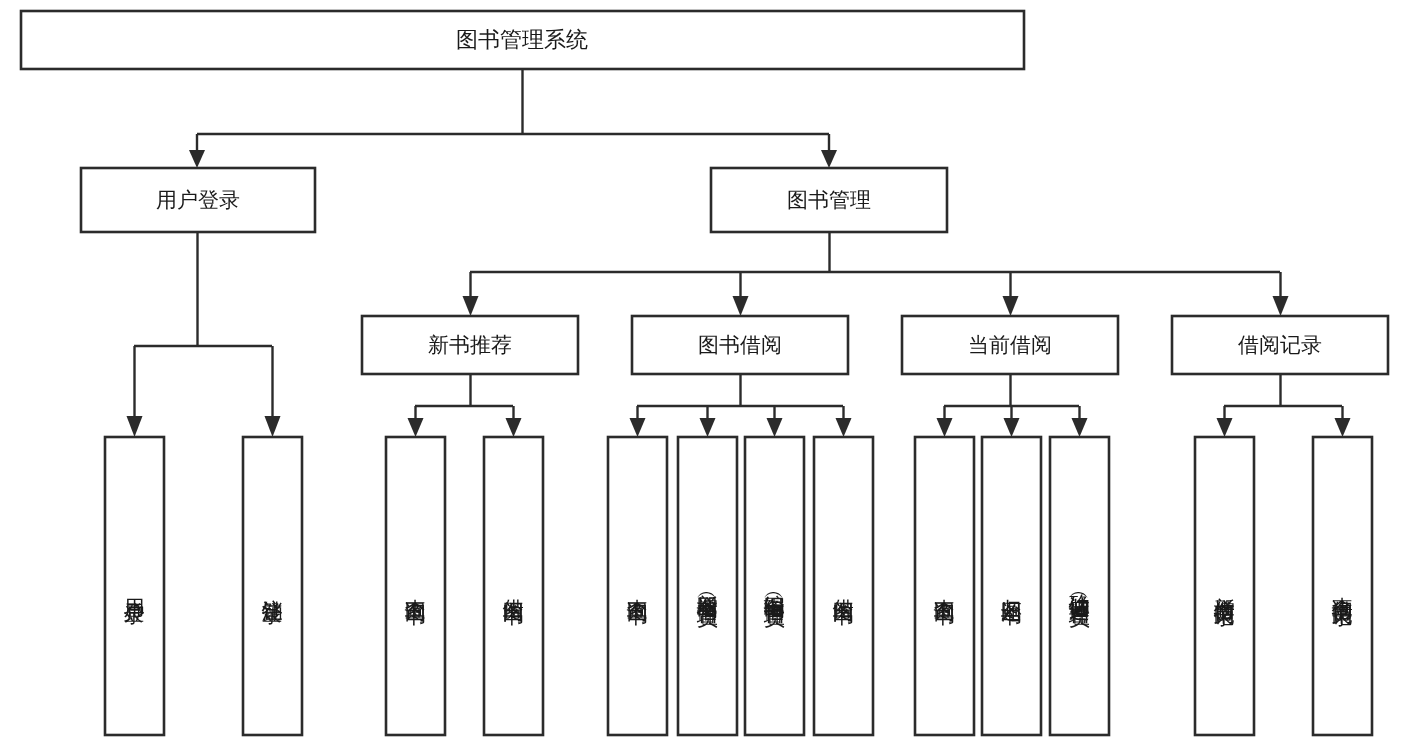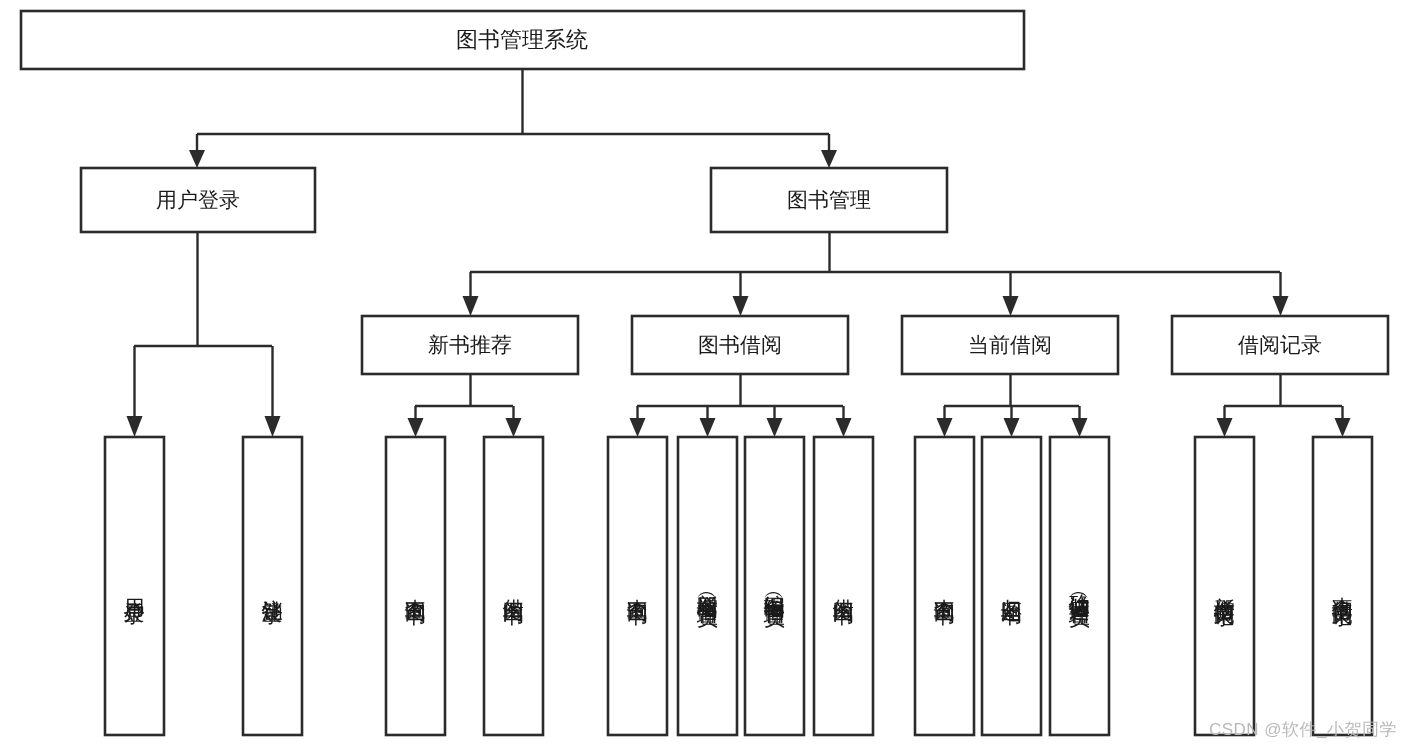--- a/index.html
+++ b/index.html
@@ -221,14 +221,13 @@
   <div class="vlabel" style="left:608px;  top:437px; width:59px; height:298px;">查询图书</div>
   <div class="vlabel" style="left:678px;  top:437px; width:59px; height:298px;">新增图书（管理员）</div>
   <div class="vlabel" style="left:745px;  top:437px; width:59px; height:298px;">编辑图书（管理员）</div>
   <div class="vlabel" style="left:814px;  top:437px; width:59px; height:298px;">借阅图书</div>
   <div class="vlabel" style="left:915px;  top:437px; width:59px; height:298px;">查询图书</div>
   <div class="vlabel" style="left:982px;  top:437px; width:59px; height:298px;">归还图书</div>
   <div class="vlabel" style="left:1050px; top:437px; width:59px; height:298px;">确认归还（管理员）</div>
   <div class="vlabel" style="left:1195px; top:437px; width:59px; height:298px;">新增借阅记录</div>
   <div class="vlabel" style="left:1313px; top:437px; width:59px; height:298px;">查询借阅记录</div>
 
-  <div id="watermark">CSDN @软件_小贺同学</div>
 </div>
 
 </body></html>

